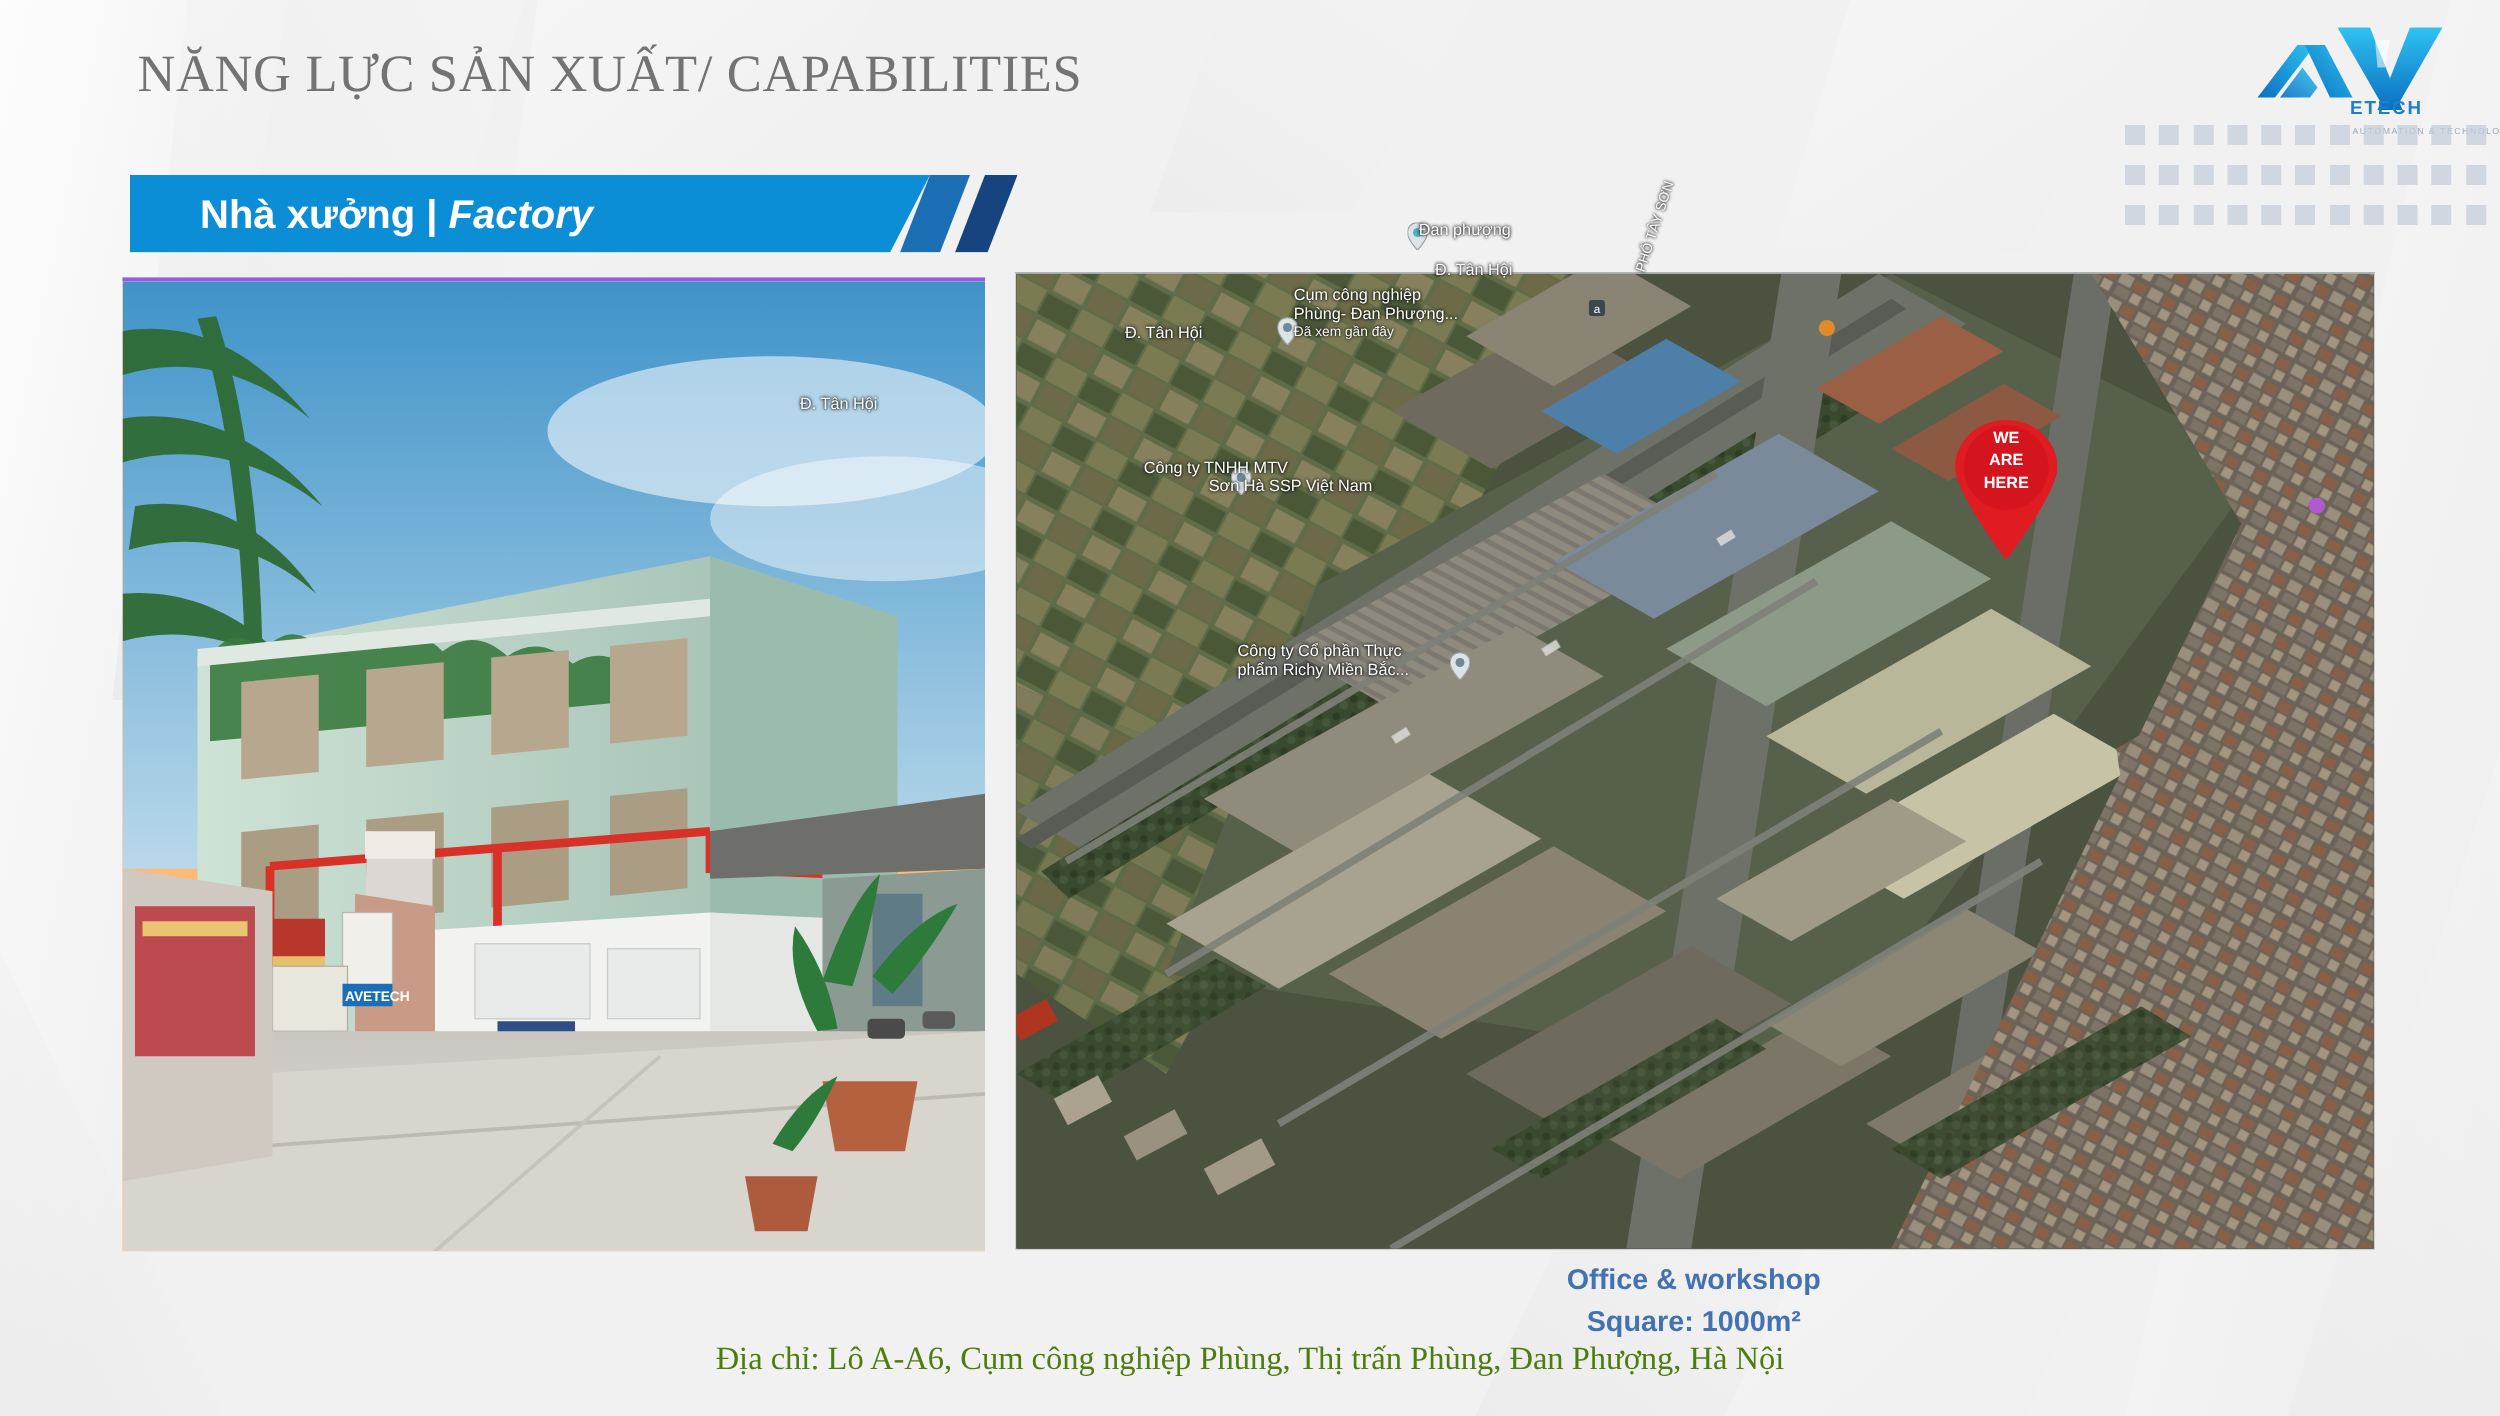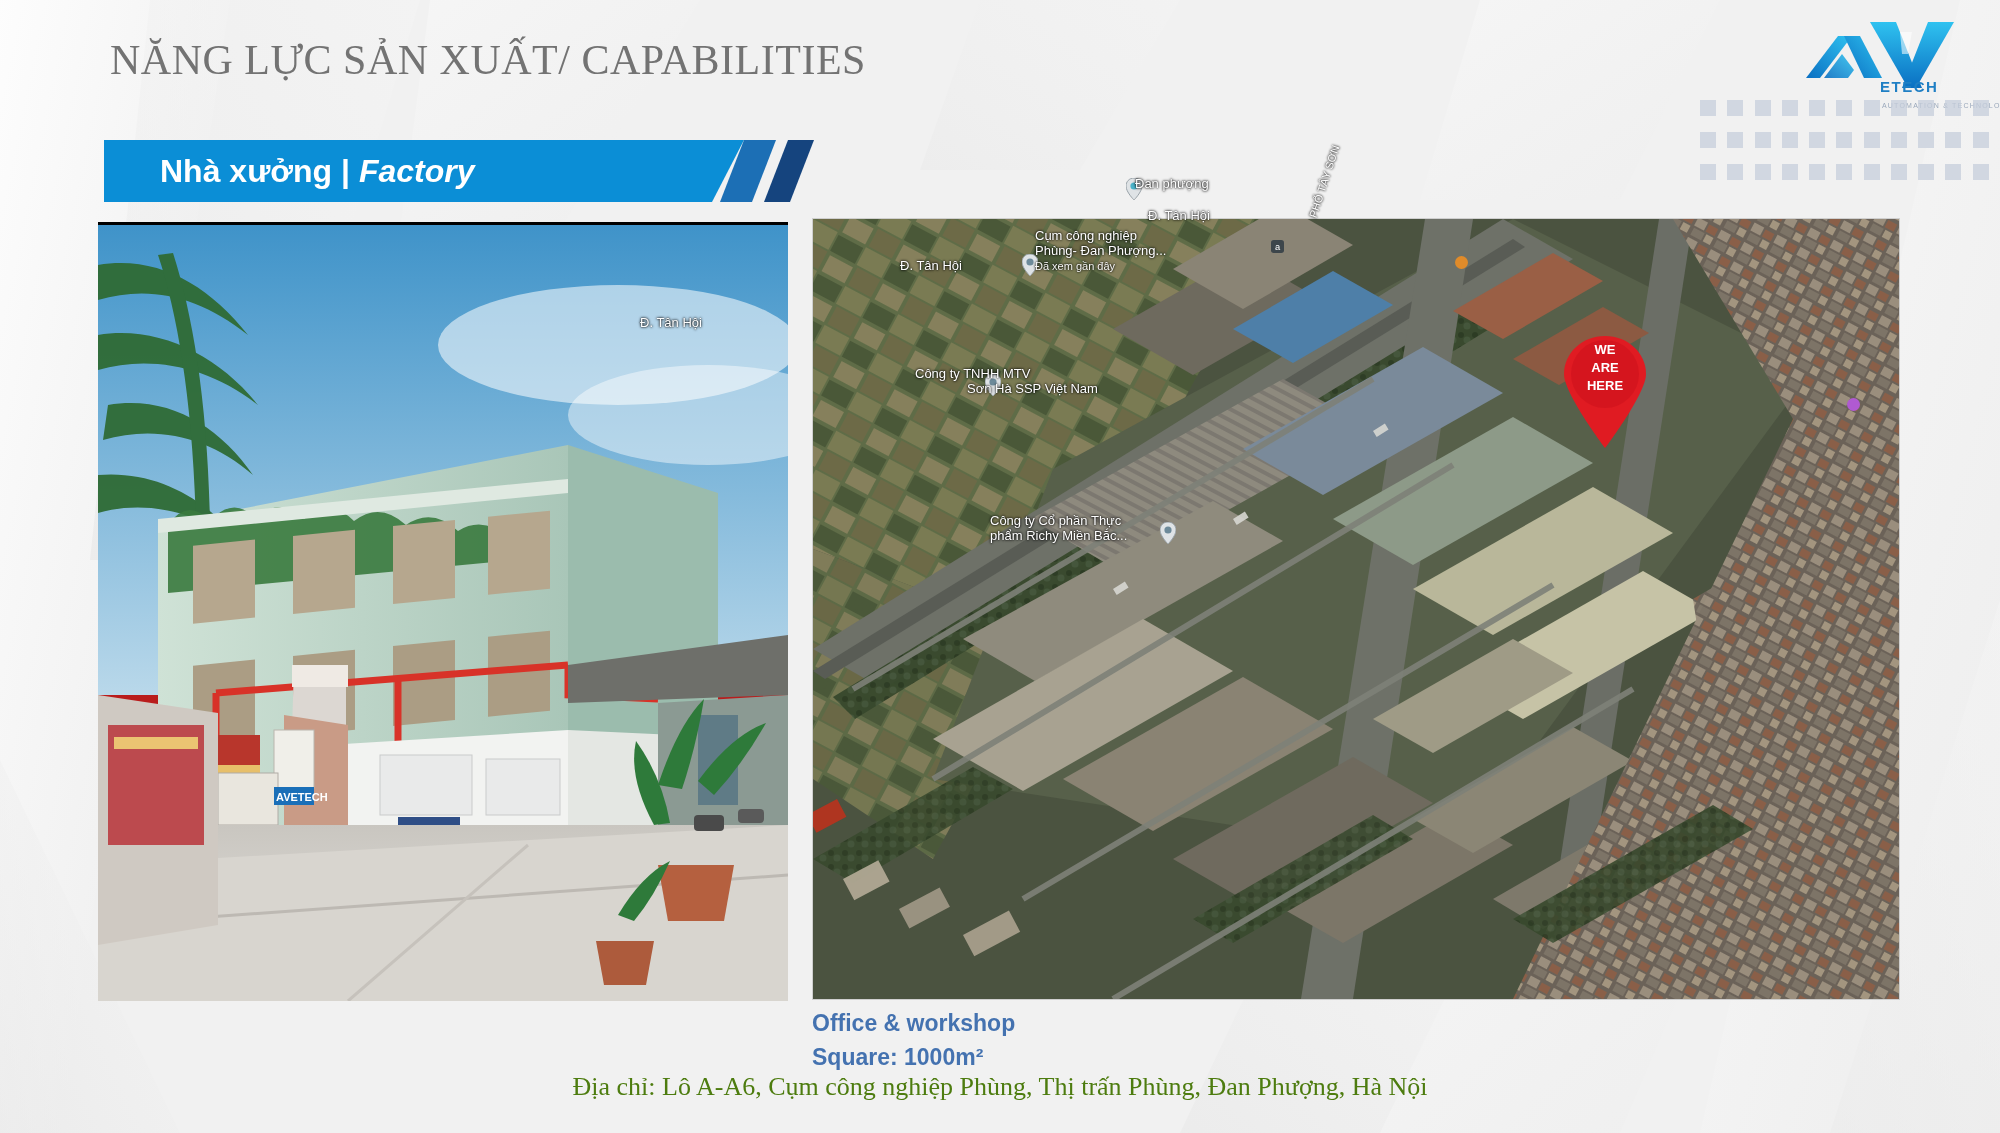--- a/index.html
+++ b/index.html
@@ -38,22 +38,22 @@
   }
   .banner-label{
     position:absolute;left:56px;top:0;height:80px;line-height:62px;
     color:#ffffff;font-size:32px;font-weight:bold;white-space:nowrap;z-index:4;
   }
   .banner-label em{font-style:italic;font-weight:bold;}
 
   
   .photo{
     position:absolute;left:98px;top:222px;width:690px;height:776px;
-    border-top:3px solid #000000;
-    overflow:hidden;background:#b91c1c;
+    border-top:3px solid #8b5cf6;
+    overflow:hidden;background:#fdba74;
   }
   .photo svg{display:block;}
 
   
   .map{
     position:absolute;left:812px;top:218px;width:1086px;height:780px;
     overflow:hidden;background:#3a4a38;border:1px solid #cfcfcf;
   }
   .map svg{display:block;}
 
@@ -65,21 +65,21 @@
     white-space:nowrap;pointer-events:none;
   }
   .map-label.small{font-size:11px;opacity:.92;}
   .map-label.rotv{transform:rotate(-72deg);transform-origin:left center;}
 
   .map-dot{
     position:absolute;width:16px;height:22px;pointer-events:none;
   }
 
   
-  .cap-block{position:absolute;left:812px;top:1006px;width:1086px;}
+  .cap-block{position:absolute;left:812px;top:1006px;width:1086px;text-align:center;}
   .cap-line{color:#4472b0;font-size:23px;font-weight:bold;line-height:34px;}
 
   .address{
     position:absolute;left:0;right:0;top:1072px;text-align:center;
     font-family:"Liberation Serif", serif;
     font-size:26px;color:#4d7c0f;
   }
 
   
   .logo{position:absolute;left:1782px;top:18px;width:190px;height:100px;}

